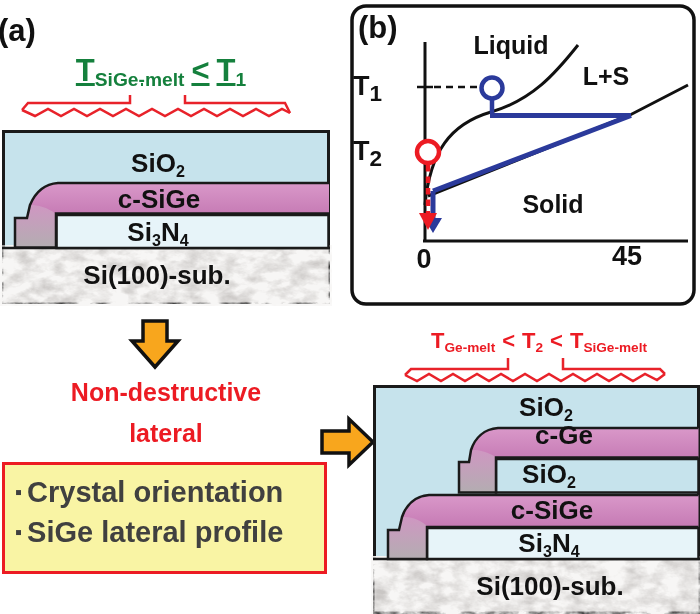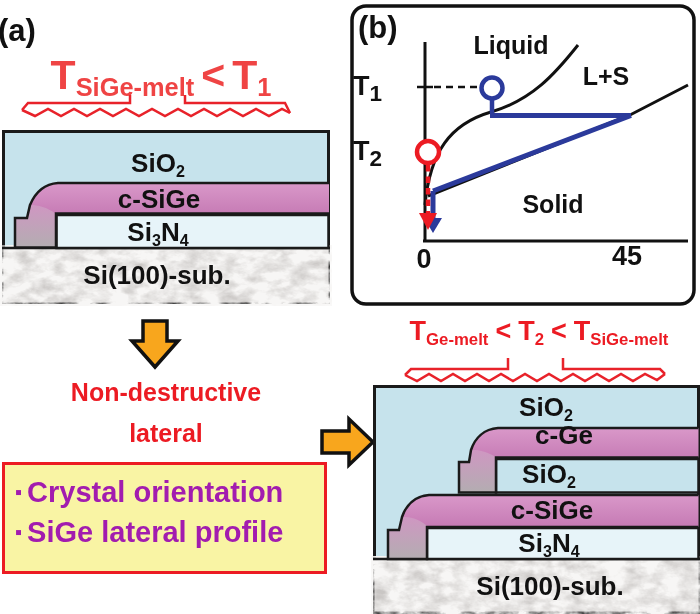--- a/index.html
+++ b/index.html
@@ -2,32 +2,32 @@
 <html><head>
 <meta charset="utf-8">
 <style>
   html,body{margin:0;padding:0;background:#fff;}
   .canvas{position:relative;width:700px;height:614px;background:#ffffff;
           font-family:"Liberation Sans",sans-serif;font-weight:bold;overflow:hidden;}
   .abs{position:absolute;}
   .center{transform:translateX(-50%);white-space:nowrap;}
   .right{text-align:right;white-space:nowrap;}
   .panel-label{font-size:31px;color:#111;line-height:1;}
-  .formula-blue{font-size:41px;color:#ef4444;line-height:1;}
-  .formula-red{font-size:27px;color:#ec1b23;line-height:1;}
+  .formula-blue{font-size:31px;color:#15803d;line-height:1;text-decoration:underline;}
+  .formula-red{font-size:22px;color:#ec1b23;line-height:1;margin-top:12px;}
   .formula-blue sub,.formula-red sub,.layerlabel sub,.dlabel sub{
     font-size:0.62em;line-height:0;position:relative;vertical-align:baseline;top:0.28em;}
   .op{padding:0 7px;}
   .layerlabel{font-size:26px;color:#111;line-height:1;}
   .dlabel{font-size:25px;color:#111;line-height:1;}
   .tlabel{font-size:27px;color:#111;line-height:1;}
   .red-head{font-size:25px;color:#ec1b23;line-height:41px;text-align:center;}
   .yellow-box{box-sizing:border-box;width:325px;height:112px;background:#f9f4a4;
               border:3.5px solid #ec1b23;padding:7px 0 0 10px;}
-  .bullet-row{font-size:29px;color:#a21caf;line-height:40px;white-space:nowrap;}
+  .bullet-row{font-size:29px;color:#404040;line-height:40px;white-space:nowrap;}
   .bullet{font-size:20px;vertical-align:3px;margin-right:5px;}
 </style>
 </head>
 <body>
 
 <div class="canvas">
 
   <div class="abs panel-label" style="left:-2px;top:15px;">(a)</div>
 
   <div class="abs formula-blue center" style="left:161px;top:55px;">

